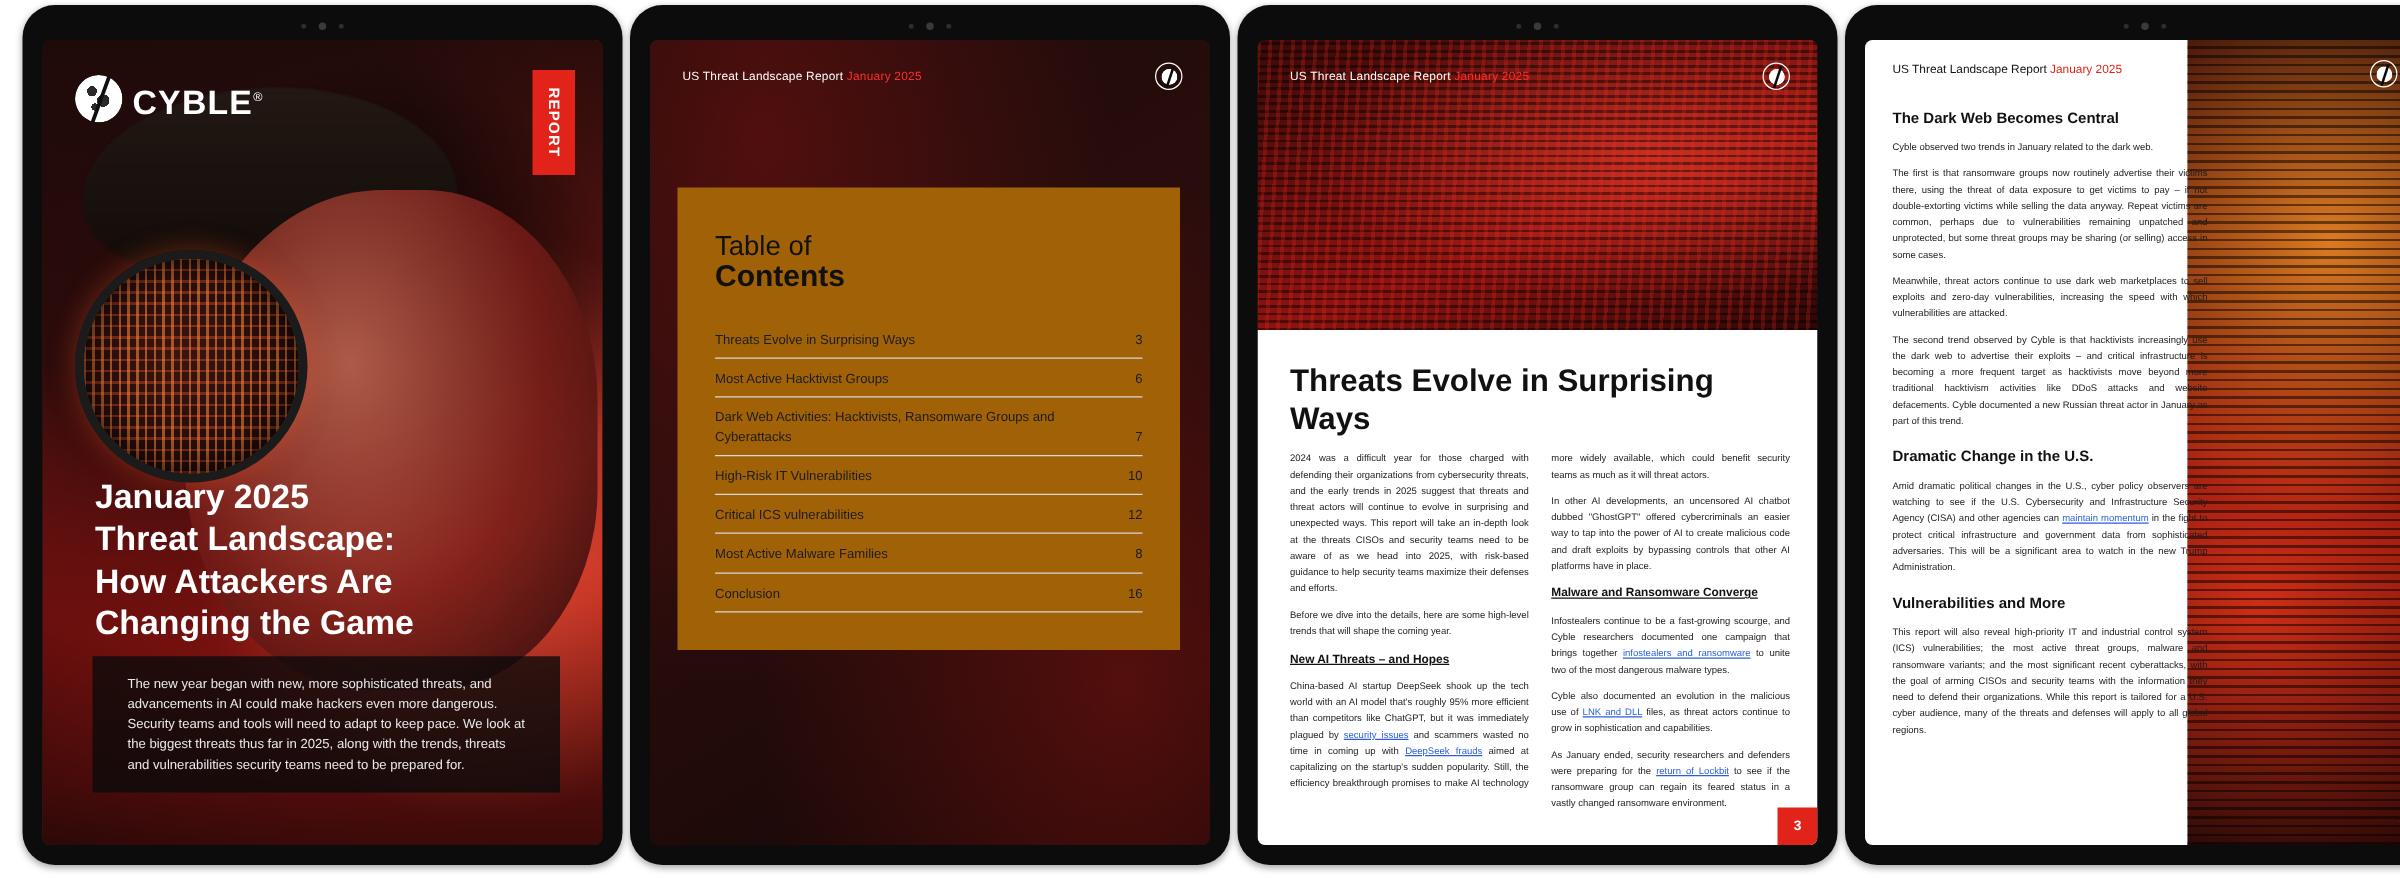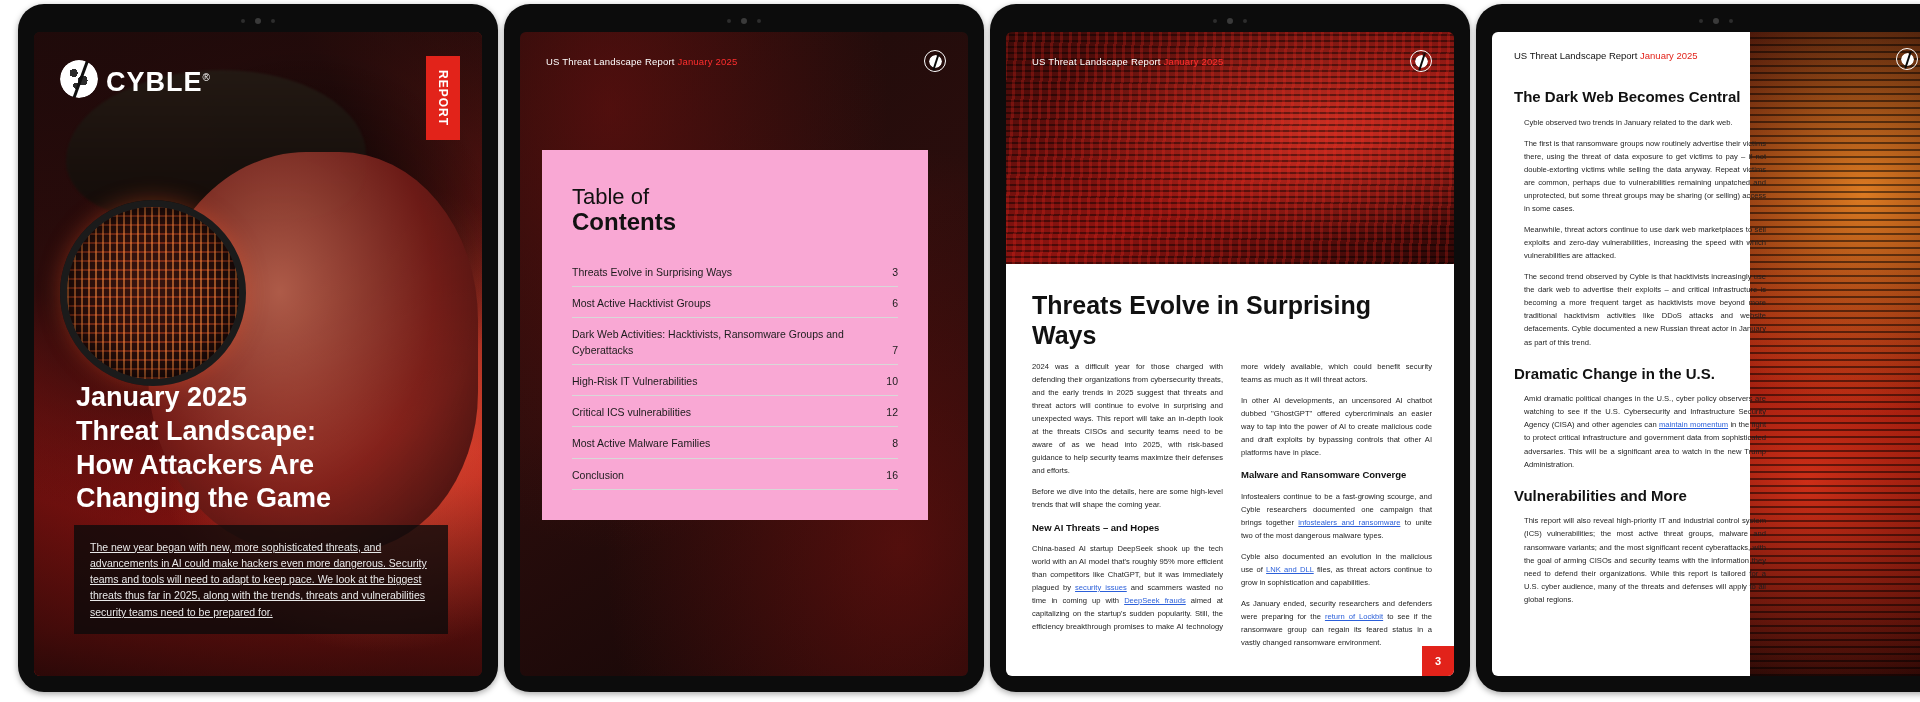--- a/index.html
+++ b/index.html
@@ -152,35 +152,34 @@
   .cyble-word { color:#fff; font-size: 27px; font-weight: 800; letter-spacing: 1px; }
   .cyble-word sup { font-size: 10px; vertical-align: super; font-weight: 400; }
   .cover-title {
     position: absolute; left: 42px; right: 40px; bottom: 160px;
     color: #ffffff; font-size: 27px; font-weight: 800; line-height: 1.25;
   }
   .cover-blurb {
     position: absolute; left: 40px; right: 34px; bottom: 42px;
     background: rgba(10,10,10,.78);
     color: #e9e9e9; font-size: 10.5px; line-height: 1.55;
-    padding: 14px 16px;
-    text-decoration: underline;
+    padding: 14px 28px;
   }
 
   
   .dark-bg {
     position: absolute; inset: 0;
     background:
       radial-gradient(ellipse at 20% 12%, rgba(120,18,16,.55), transparent 55%),
       radial-gradient(ellipse at 85% 80%, rgba(150,22,18,.45), transparent 55%),
       linear-gradient(150deg,#1b0b0a,#2a0d0c 45%, #140707);
   }
   .toc-card {
-    position: absolute; left: 22px; right: 40px; top: 118px;
-    background: #f9a8d4;
+    position: absolute; left: 22px; right: 24px; top: 118px;
+    background: #a16207;
     padding: 34px 30px 30px 30px;
     min-height: 318px;
   }
   .toc-t1 { font-size: 22px; color: #111; font-weight: 400; }
   .toc-t2 { font-size: 24px; color: #111; font-weight: 800; margin-top: -2px; margin-bottom: 20px; }
   .toc-row {
     display: flex; align-items: flex-end; gap: 8px;
     padding: 9px 0 6px 0;
     border-bottom: 1px solid #d8d8d8;
     font-size: 10.5px; color: #1c1c1c; line-height: 1.45;
@@ -201,21 +200,21 @@
   .p3-title {
     position: absolute; left: 26px; right: 40px; top: 26px;
     font-size: 25px; font-weight: 800; color: #111; line-height: 1.2;
   }
   .cols {
     position: absolute; left: 26px; right: 22px; top: 96px; bottom: 36px;
     column-count: 2; column-gap: 18px;
     font-size: 7.6px; line-height: 1.72; color: #1d1d1d; text-align: justify;
   }
   .cols p { margin-bottom: 8px; }
-  .cols h4 { font-size: 9.5px; font-weight: 800; margin: 1px 0 6px; color:#111; }
+  .cols h4 { font-size: 9.5px; font-weight: 800; margin: 1px 0 6px; color:#111;text-decoration:underline; }
   .cols a { color: #2b5fd9; text-decoration: underline; }
 
   
   .p4-bg { position:absolute; inset:0; background:#ffffff; }
   .p4-art {
     position: absolute; right: 0; top: 0; width: 190px; bottom: 0;
     background:
       repeating-linear-gradient(0deg, rgba(0,0,0,.5) 0 2px, transparent 2px 7px),
       radial-gradient(circle at 60% 25%, rgba(255,150,40,.8), transparent 45%),
       radial-gradient(circle at 30% 70%, rgba(255,60,30,.7), transparent 50%),
@@ -223,23 +222,23 @@
   }
   .p4-head {
     position: absolute; top: 18px; left: 22px; right: 206px;
     font-size: 9.5px; color: #111;
   }
   .p4-head .date { color: #e2231a; }
   .p4-cols {
     position: absolute; left: 22px; top: 52px; width: 252px; bottom: 28px;
     font-size: 7.6px; line-height: 1.72; color: #1d1d1d; text-align: justify;
   }
-  .p4-cols h4 { font-size: 15px; font-weight: 800; margin: 12px 0 6px; color:#111; }
+  .p4-cols h4 { font-size: 12px; font-weight: 800; margin: 12px 0 6px; color:#111; }
   .p4-cols h4:first-child { margin-top: 0; }
-  .p4-cols p { margin-bottom: 8px; margin-left: 10px; }
+  .p4-cols p { margin-bottom: 8px; }
   .p4-cols a { color: #2b5fd9; text-decoration: underline; }
   .p4-pg {
     position: absolute; right: 14px; bottom: 14px; color:#fff; font-size: 11px; font-weight: bold;
   }
   .logo-mini.dark { border-color: #fff; }
 </style>
 </head>
 <body>
 
 <div class="stage">

